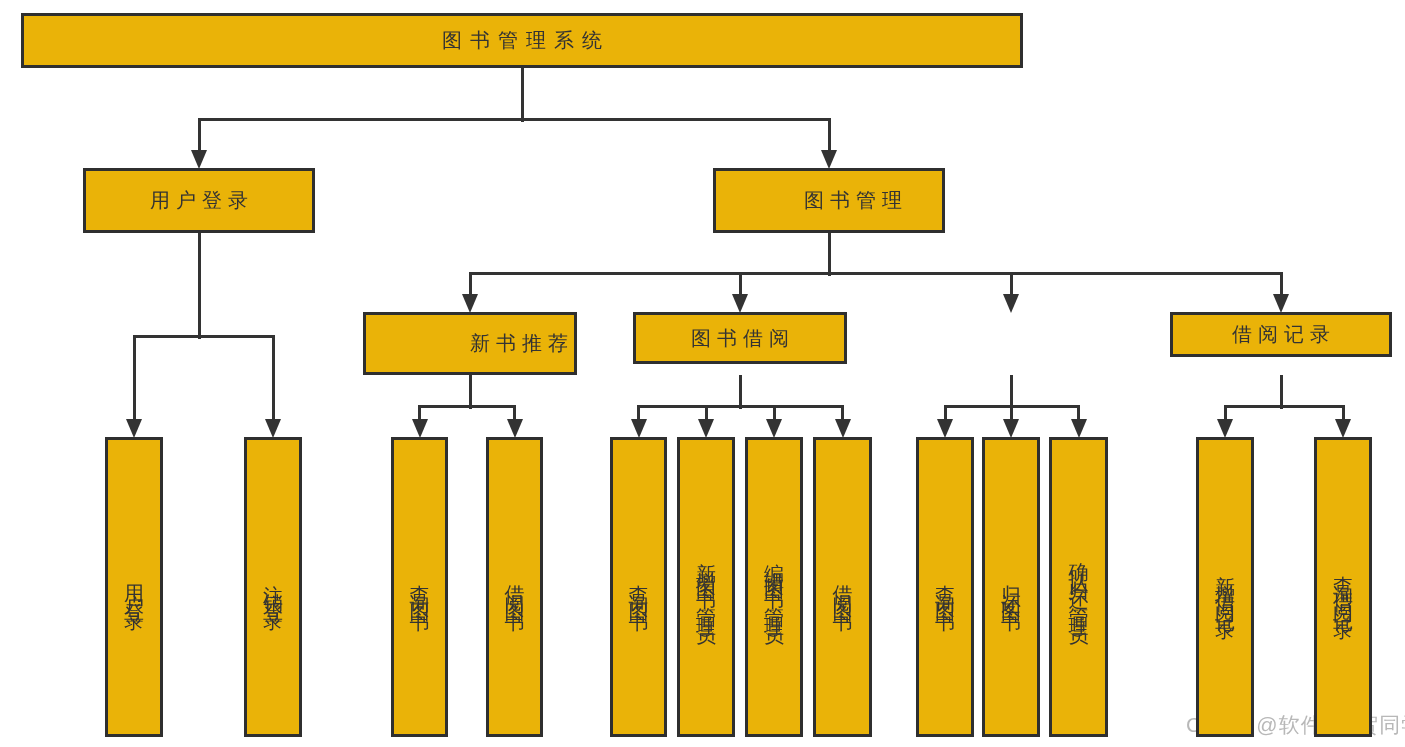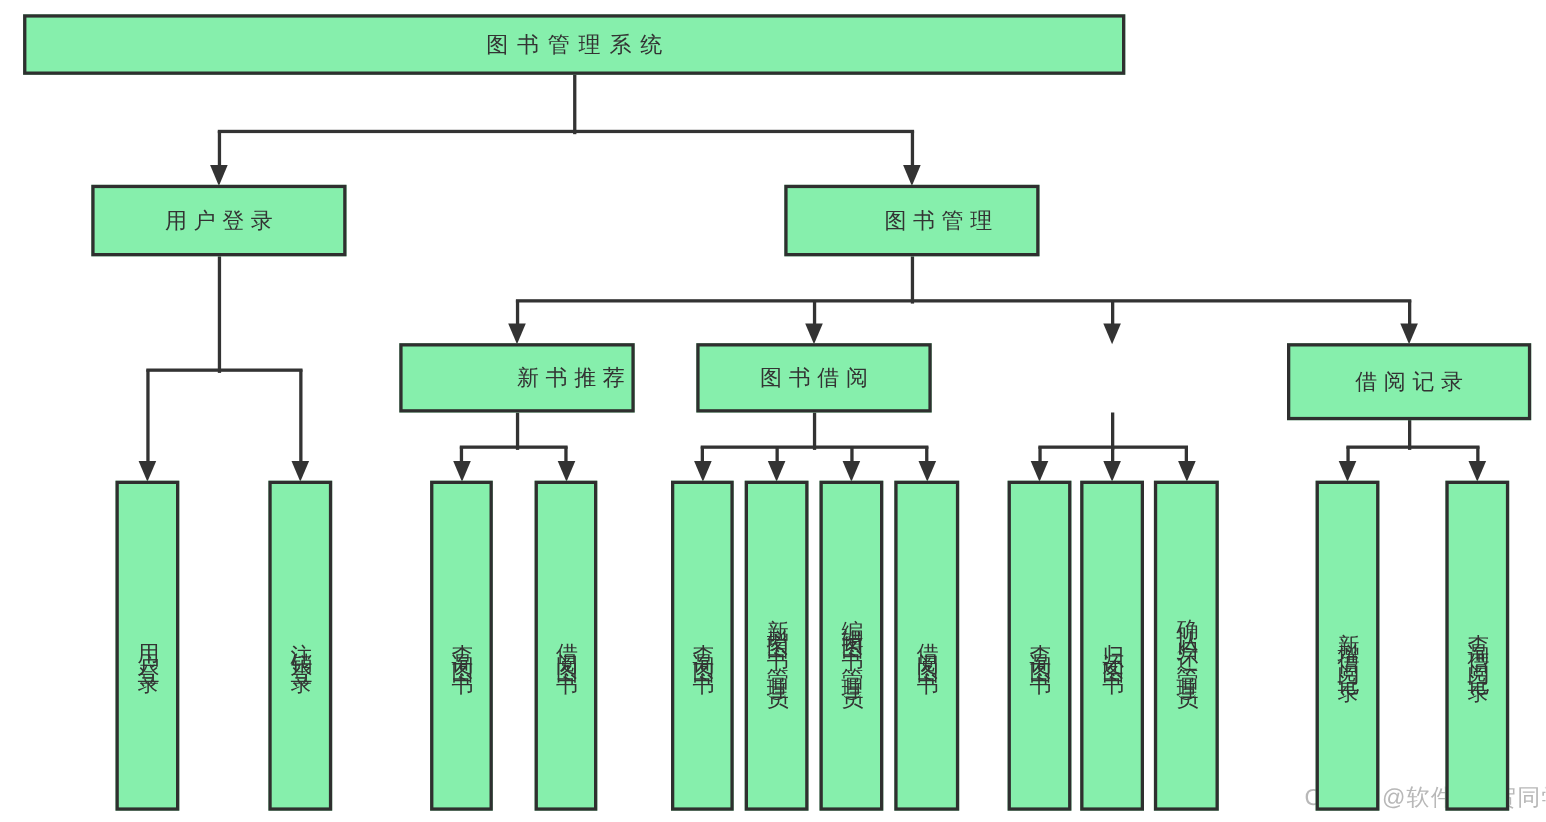--- a/index.html
+++ b/index.html
@@ -10,21 +10,21 @@
   #diagram-canvas {
     position: relative;
     width: 1405px;
     height: 747px;
     background: var(--page-bg, #ffffff);
     overflow: hidden;
   }
   .node {
     position: absolute;
     box-sizing: border-box;
-    background: #86efac;
+    background: #eab308;
     border: 3px solid var(--border-color, #2f2f2f);
     display: flex;
     align-items: center;
     justify-content: center;
     color: var(--text-color, #333333);
     font-size: 20px;
   }
   .node.horizontal span {
     letter-spacing: 6px;
     text-indent: 6px;
@@ -125,24 +125,24 @@
     </div>
     <div class="node horizontal" style="left: 83px; top: 168px; width: 232px; height: 65px;">
       <span>用户登录</span>
     </div>
     <div class="node horizontal" style="left: 713px; top: 168px; width: 232px; height: 65px; padding-left: 48px;">
       <span>图书管理</span>
     </div>
     <div class="node horizontal" style="left: 363px; top: 312px; width: 214px; height: 63px; justify-content: flex-end;">
       <span>新书推荐</span>
     </div>
-    <div class="node horizontal" style="left: 633px; top: 312px; width: 214px; height: 63px;">
+    <div class="node horizontal" style="left: 633px; top: 312px; width: 214px; height: 52px;">
       <span>图书借阅</span>
     </div>
-    <div class="node horizontal" style="left: 1170px; top: 312px; width: 222px; height: 70px;">
+    <div class="node horizontal" style="left: 1170px; top: 312px; width: 222px; height: 45px;">
       <span>借阅记录</span>
     </div>
     <div class="node vertical" style="left: 105px; top: 437px; width: 58px; height: 300px;">
       <span>用户登录</span>
     </div>
     <div class="node vertical" style="left: 244px; top: 437px; width: 58px; height: 300px;">
       <span>注销登录</span>
     </div>
     <div class="node vertical" style="left: 391px; top: 437px; width: 57px; height: 300px;">
       <span>查询图书</span>

